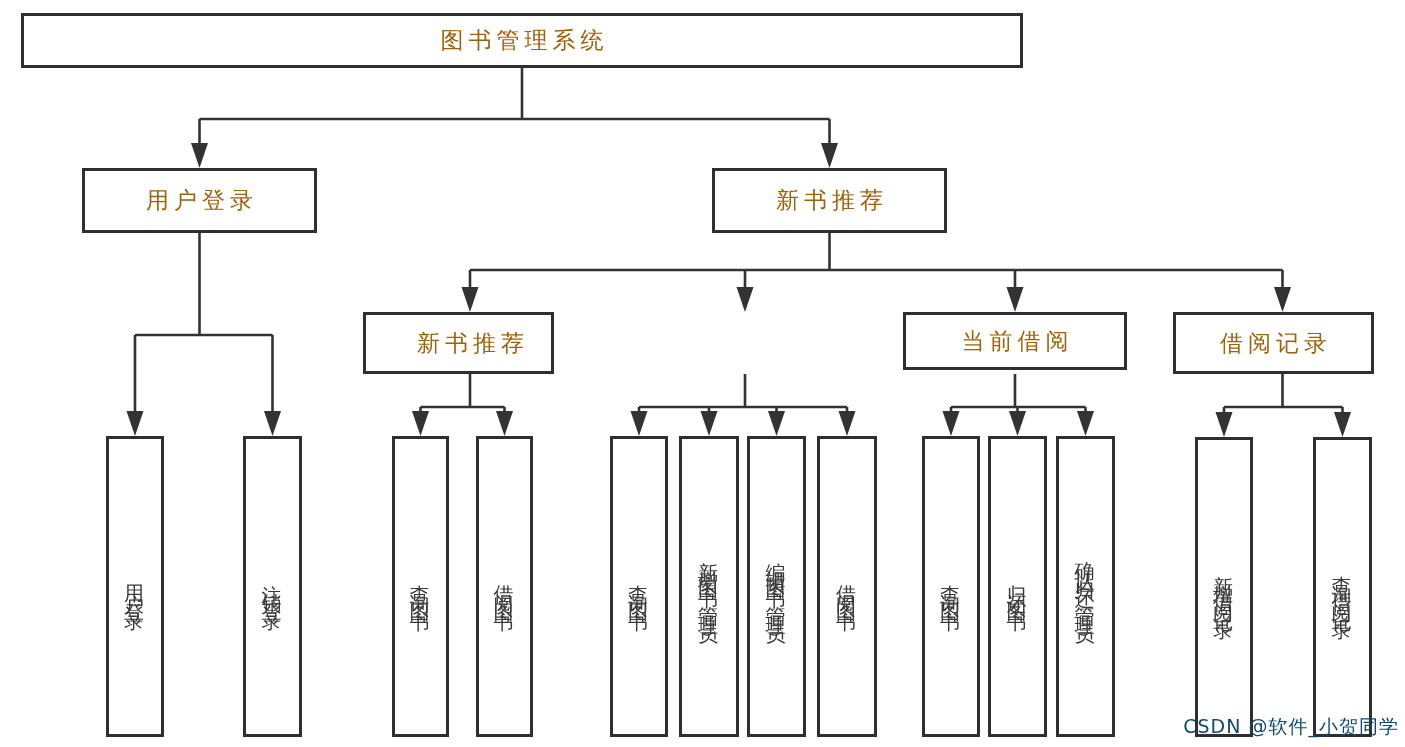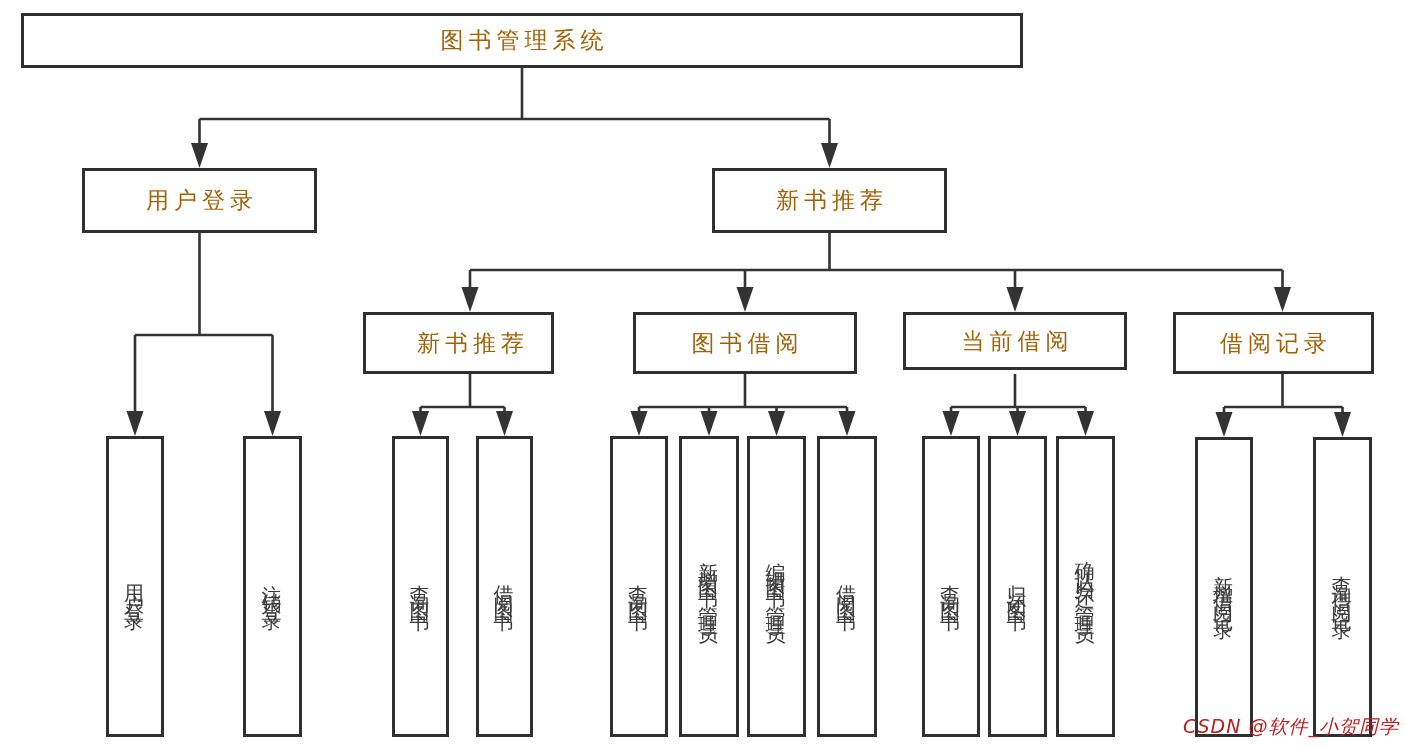--- a/index.html
+++ b/index.html
@@ -11,21 +11,21 @@
   .box{
     position:absolute;box-sizing:border-box;background:#ffffff;border:3px solid #2f2f2f;
     display:flex;align-items:center;justify-content:center;z-index:2;
   }
   .hbox span{font-size:23px;letter-spacing:5px;text-indent:5px;white-space:nowrap;color:#a16207;}
   .vbox span{
     writing-mode:vertical-rl;font-size:20px;letter-spacing:9px;white-space:nowrap;color:#3a3a3a;
   }
   .watermark{
     position:absolute;right:6px;bottom:7px;z-index:3;font-size:19px;letter-spacing:1px;
-    color:#b91c1c;white-space:nowrap;font-style:italic;
+    color:#0c4a6e;white-space:nowrap;
   }
 </style>
 </head>
 <body>
 
 <div id="stage">
 
   <svg id="wires" viewBox="0 0 1405 747" xmlns="http://www.w3.org/2000/svg">
     <g stroke="#333333" stroke-width="2.6" fill="none">
 
@@ -76,23 +76,20 @@
   <div class="box hbox" style="left:82px;top:168px;width:235px;height:65px;">
     <span>用户登录</span>
   </div>
   <div class="box hbox" style="left:712px;top:168px;width:235px;height:65px;">
     <span>新书推荐</span>
   </div>
 
   <div class="box hbox" style="left:363px;top:312px;width:191px;height:62px;padding-left:24px;">
     <span>新书推荐</span>
   </div>
-  <div class="box hbox" style="left:633px;top:312px;width:224px;height:62px;">
-    <span>图书借阅</span>
-  </div>
   <div class="box hbox" style="left:903px;top:312px;width:224px;height:58px;">
     <span>当前借阅</span>
   </div>
   <div class="box hbox" style="left:1173px;top:312px;width:201px;height:62px;">
     <span>借阅记录</span>
   </div>
 
   <div class="box vbox" style="left:106px;top:436px;width:58px;height:301px;">
     <span>用户登录</span>
   </div>

